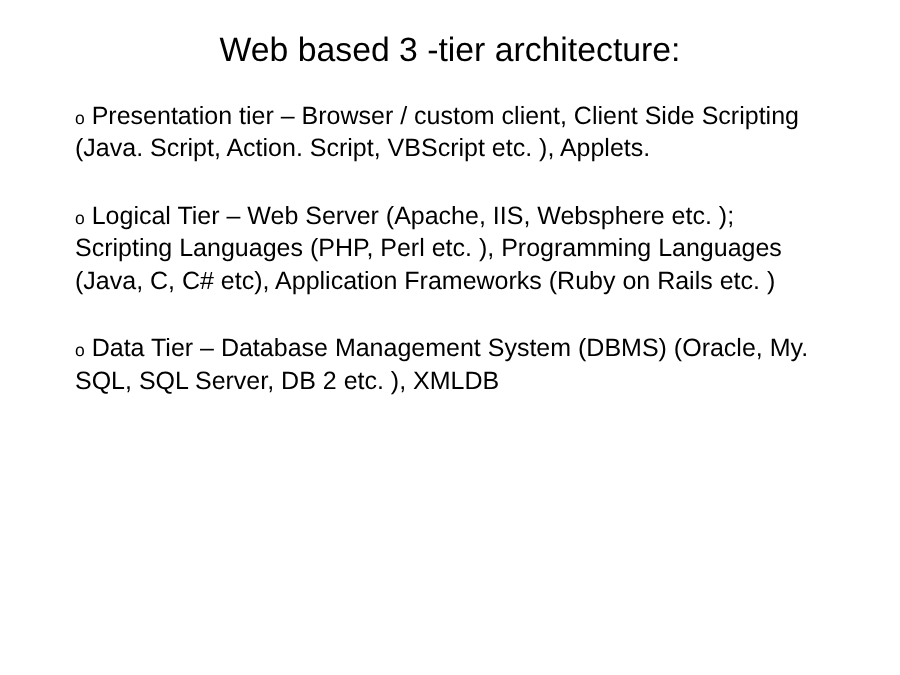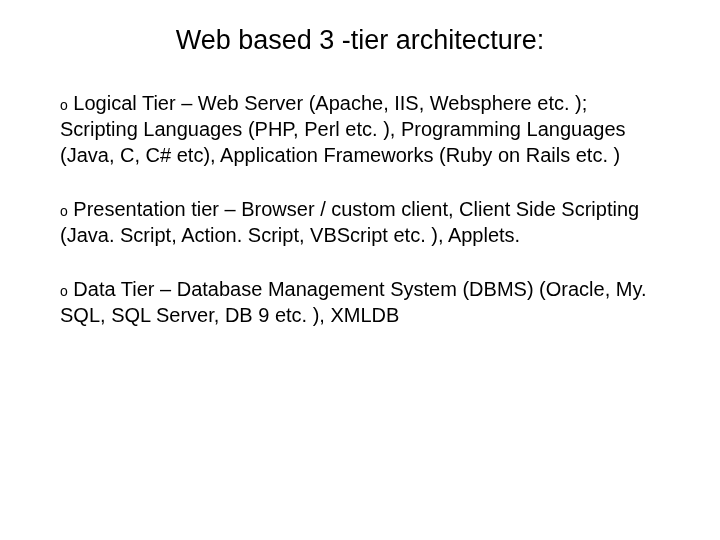--- a/index.html
+++ b/index.html
@@ -13,21 +13,21 @@
       background: #ffffff;
       font-family: Arial, Helvetica, sans-serif;
       color: #000000;
       padding: 24px 50px 40px 50px;
     }
     .title {
       text-align: center;
       font-size: 27px;
       font-weight: 400;
       line-height: 1.25;
-      margin-bottom: 32px;
+      margin-bottom: 22px;
       padding: 0 40px;
     }
     .bullets {
       padding: 0 10px;
     }
     .bullet-item {
       font-size: 20px;
       line-height: 1.3;
       margin-bottom: 28px;
       font-weight: 400;
@@ -39,21 +39,21 @@
   </style>
 </head>
 <body>
 
 <div class="title">
   <span>Web based 3 -tier architecture:</span><br>
 </div>
 
 <div class="bullets">
   <div class="bullet-item">
+    <span class="bullet-marker">o</span><span> Presentation tier – Browser / custom client, Client Side Scripting (Java. Script, Action. Script, VBScript etc. ), Applets.</span>
+  </div>
+  <div class="bullet-item">
     <span class="bullet-marker">o</span><span> Logical Tier – Web Server (Apache, IIS, Websphere etc. ); Scripting Languages (PHP, Perl etc. ), Programming Languages (Java, C, C# etc), Application Frameworks (Ruby on Rails etc. )</span>
   </div>
   <div class="bullet-item">
-    <span class="bullet-marker">o</span><span> Presentation tier – Browser / custom client, Client Side Scripting (Java. Script, Action. Script, VBScript etc. ), Applets.</span>
-  </div>
-  <div class="bullet-item">
-    <span class="bullet-marker">o</span><span> Data Tier  –  Database Management System (DBMS) (Oracle, My. SQL, SQL Server, DB 9 etc. ), XMLDB</span>
+    <span class="bullet-marker">o</span><span> Data Tier  –  Database Management System (DBMS) (Oracle, My. SQL, SQL Server, DB 2 etc. ), XMLDB</span>
   </div>
 </div>
 
 </body></html>

